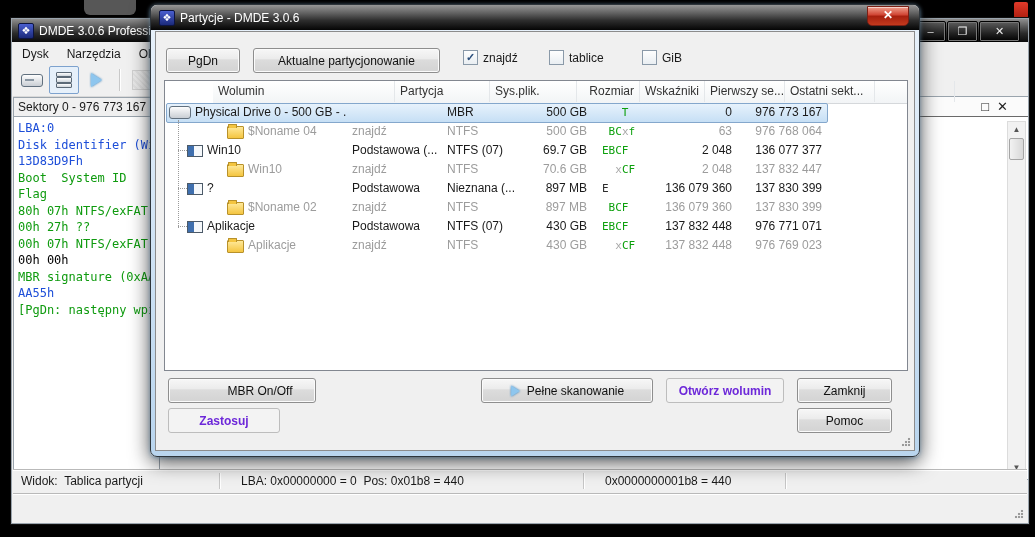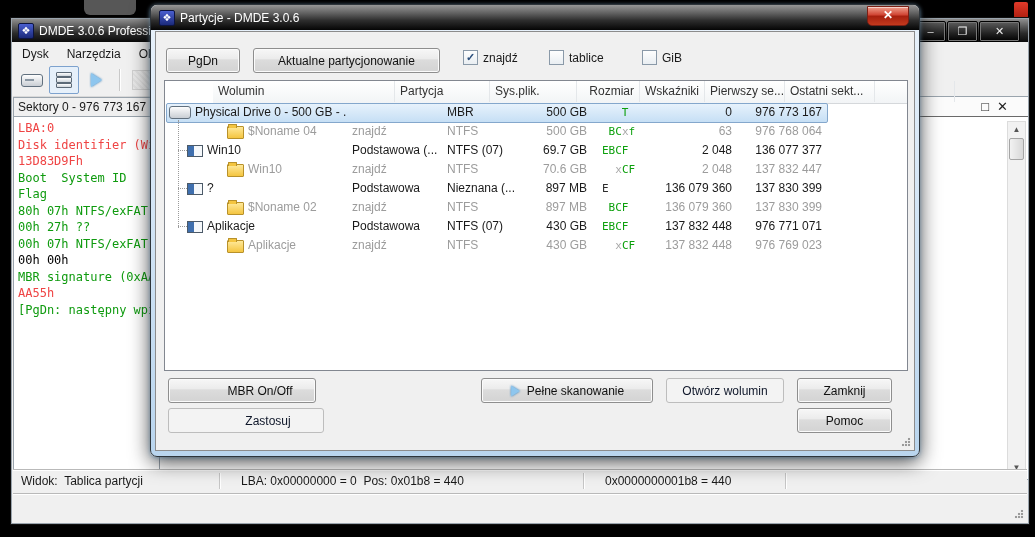--- a/index.html
+++ b/index.html
@@ -34,21 +34,21 @@
   .ic-play{width:0;height:0;border-left:11px solid #8ec6ee;border-top:7px solid transparent;border-bottom:7px solid transparent;
            filter:drop-shadow(0 0 1px #2d7ab8);}
   .tb-sep{width:1px;height:22px;background:#c9c9c9;border-right:1px solid #fff;margin:0 6px;}
   .ic-disabled{width:18px;height:18px;border:1px solid #c3c3c3;background:repeating-linear-gradient(45deg,#e8e8e8,#e8e8e8 2px,#dcdcdc 2px,#dcdcdc 4px);opacity:.7;}
   
   .sector-hdr{position:absolute;left:2px;top:79px;width:146px;height:19px;background:#f0f0f0;border:1px solid #9aa4ad;
               border-bottom:none;padding:2px 0 0 4px;white-space:nowrap;overflow:hidden;}
   .hex-panel{position:absolute;left:2px;top:98px;width:146px;height:362px;background:#fff;border:1px solid #9aa4ad;
              font-family:"DejaVu Sans Mono",monospace;font-size:12px;line-height:16.5px;overflow:hidden;padding:3px 0 0 4px;}
   .hex-line{white-space:pre;}
-  .c-teal{color:#ef4444;} .c-green{color:#0f9b0f;} .c-faded{color:#000000;}
+  .c-teal{color:#1d4ed8;} .c-green{color:#0f9b0f;} .c-faded{color:#000000;}
   
   .mdi{position:absolute;left:148px;top:78px;width:868px;height:382px;background:#fff;border:1px solid #9aa4ad;}
   .mdi-strip{position:absolute;left:0;top:0;right:0;height:19px;background:#fbfbfb;border-bottom:1px solid #6a6a6a;}
   .mdi-ctrls{position:absolute;right:12px;top:2px;color:#222;font-size:13px;letter-spacing:8px;}
   .vscroll{position:absolute;right:2px;top:24px;width:17px;bottom:3px;background:#f2f2f2;border:1px solid #dcdcdc;}
   .vs-arrow{position:absolute;left:0;right:0;height:15px;text-align:center;font-size:8px;color:#555;line-height:15px;}
   .vs-arrow.up{top:0;} .vs-arrow.down{bottom:0;}
   .vs-thumb{position:absolute;left:1px;right:1px;top:16px;height:20px;background:linear-gradient(90deg,#f2f2f2,#d8d8d8);border:1px solid #a5a5a5;border-radius:2px;}
   
   .statusbar{position:absolute;left:2px;bottom:32px;right:2px;height:22px;background:#f0f0f0;border-top:1px solid #b9b9b9;
@@ -69,21 +69,21 @@
   .dlg-title{position:absolute;left:0;top:0;right:0;height:25px;border-radius:6px 6px 0 0;
              background:linear-gradient(180deg,#969696,#5d5d5d 35%,#2d2d2d 62%,#050505);
              color:#fff;display:flex;align-items:center;padding-left:8px;}
   .dlg-close{position:absolute;right:10px;top:1px;width:40px;height:18px;border:1px solid #7c1f14;border-radius:0 0 5px 5px;
              background:linear-gradient(#f0a08e,#cf4231 45%,#a61f0e 50%,#c33a1e);color:#fff;font-weight:bold;
              text-align:center;line-height:17px;font-size:12px;box-shadow:inset 0 1px 0 rgba(255,255,255,.55);}
   .dlg-client{position:absolute;left:4px;right:4px;top:26px;bottom:5px;background:#f0f0f0;border:1px solid #8c8c8c;}
   .btn{position:absolute;height:23px;border:1px solid #8e8e8e;border-radius:3px;color:#111;text-align:center;
        background:linear-gradient(#f7f7f7,#ebebeb 45%,#dcdcdc 46%,#d3d3d3);box-shadow:inset 0 0 0 1px #fbfbfb;
        display:flex;align-items:center;justify-content:center;gap:6px;}
-  .btn.disabled{color:#0f172a;border-color:#bdbdbd;background:#f3f3f3;box-shadow:none;}
+  .btn.disabled{color:#6d28d9;border-color:#bdbdbd;background:#f3f3f3;box-shadow:none;font-weight:bold;}
   .cbx{position:absolute;display:flex;align-items:center;gap:5px;top:18px;}
   .cb-box{width:13px;height:13px;background:linear-gradient(#fefefe,#e9eef2);border:1px solid #8a99a8;
           text-align:center;line-height:12px;font-size:11px;color:#2c4f7c;font-weight:bold;}
   
   .ptable{position:absolute;left:8px;top:48px;width:742px;height:289px;background:#fff;border:1px solid #828790;}
   .thead{position:absolute;left:0;top:0;right:0;height:22px;background:linear-gradient(#ffffff,#f2f4f6);border-bottom:1px solid #d5d8db;margin-left:48px;}
   .th{position:absolute;top:0;height:21px;line-height:21px;color:#333;padding:0 5px;box-sizing:border-box;
       border-right:1px solid #e4e7ea;white-space:nowrap;overflow:hidden;}
   .rows{position:absolute;left:0;top:22px;right:0;bottom:0;}
   .trow{position:absolute;left:0;right:0;height:19px;line-height:19px;white-space:nowrap;}
@@ -322,21 +322,21 @@
               <span class="cell num" style="left: 572px; width: 90px;">976 769 023</span>
             </div>
             <span class="tree-v" style="left: 13px; top: 17px; height: 108px;"></span>
             <span class="tree-h" style="left: 13px; width: 9px; top: 47px;"></span>
             <span class="tree-h" style="left: 13px; width: 9px; top: 85px;"></span>
             <span class="tree-h" style="left: 13px; width: 9px; top: 123px;"></span>
           </div>
       </div>
 
       <div class="btn" style="left:12px;top:346px;width:110px;padding-left:36px;">MBR On/Off</div>
-      <div class="btn disabled" style="left:12px;top:376px;width:110px;padding-left:44px;">Zastosuj</div>
+      <div class="btn disabled" style="left:12px;top:376px;width:110px;">Zastosuj</div>
       <div class="btn" style="left:325px;top:346px;width:170px;">
         <span class="ic-play" style="transform:scale(.8);"></span>
         <span>Pełne skanowanie</span>
       </div>
       <div class="btn disabled" style="left:510px;top:346px;width:116px;">Otwórz wolumin</div>
       <div class="btn" style="left:641px;top:346px;width:93px;">Zamknij</div>
       <div class="btn" style="left:641px;top:376px;width:93px;">Pomoc</div>
       <span class="grip"></span>
     </div>
   </div>

